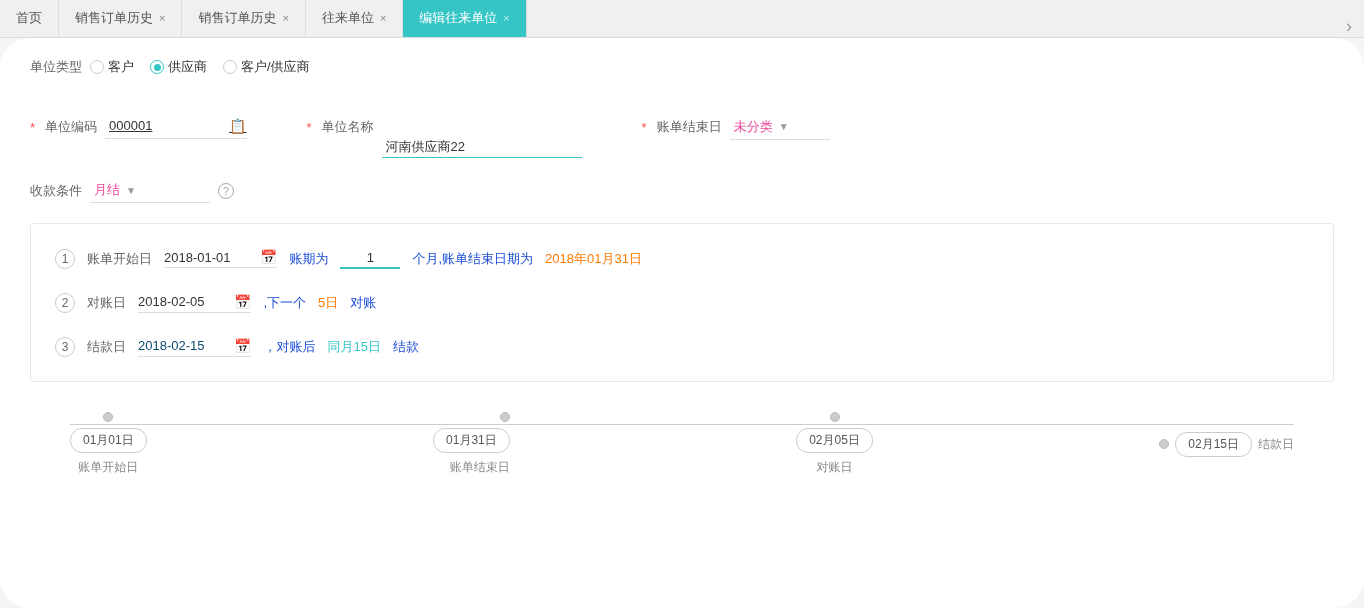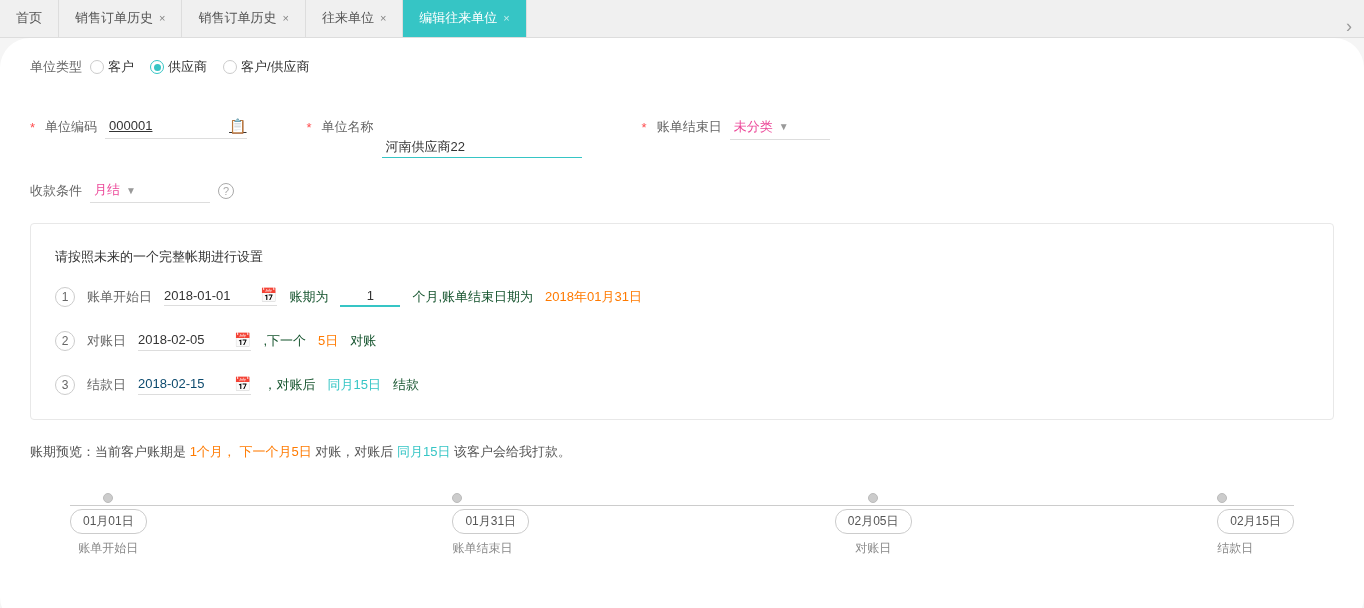--- a/index.html
+++ b/index.html
@@ -215,21 +215,21 @@
       border-bottom: 2px solid #36c5c5;
       outline: none;
       font-size: 13px;
       color: #333;
       background: transparent;
       width: 60px;
       text-align: center;
       padding: 2px 4px;
     }
 
-    .text-normal { color: #14532d; }
+    .text-normal { color: #1d4ed8; }
     .text-orange { color: #ff7a00; }
     .text-teal { color: #36c5c5; }
 
     
     .preview-text {
       font-size: 13px;
       color: #555;
       margin-bottom: 20px;
       line-height: 1.8;
     }
@@ -324,21 +324,20 @@
       <span class="form-label">收款条件</span>
       <div class="select-field" style="min-width:120px; border-bottom:1px solid #ddd;">
         <span class="select-value">月结</span>
         <span class="chevron-icon">▼</span>
       </div>
       <div class="help-icon">?</div>
     </div>
   </div>
 
   <div class="settings-box">
-    <div class="settings-title">请按照未来的一个完整帐期进行设置</div>
 
     <div class="setting-row">
       <div class="setting-num">1</div>
       <span class="setting-label">账单开始日</span>
       <div class="setting-date">
         <input type="text" value="2018-01-01" style="border: none; outline: none; font-size: 13px; color: rgb(51, 51, 51); background: transparent; width: 90px;">
         <span class="calendar-icon">📅</span>
       </div>
       <span class="text-normal">账期为</span>
       <input type="text" class="period-input" value="1" style="">
@@ -364,54 +363,46 @@
       <div class="setting-date">
         <input type="text" value="2018-02-15" style="border: none; outline: none; font-size: 13px; color: #0c4a6e; background: transparent; width: 90px;">
         <span class="calendar-icon">📅</span>
       </div>
       <span class="text-normal">，对账后</span>
       <span class="text-teal">同月15日</span>
       <span class="text-normal">结款</span>
     </div>
   </div>
 
-  <div class="preview-text">
-    <span>账期预览：当前客户账期是</span>
-    <span class="text-orange">1个月，</span>
-    <span class="text-orange">下一个月5日</span>
-    <span>对账，对账后</span>
-    <span class="text-teal">同月15日</span>
-    <span>该客户会给我打款。</span>
-  </div>
 
   <div style="position:relative; padding: 10px 40px 50px; margin-top:10px;">
 
     <div style="position:absolute; top:22px; left:40px; right:40px; height:1px; background:#ccc;"></div>
 
     <div style="display:flex; justify-content:space-between; position:relative; z-index:1;">
 
       <div style="display:flex; flex-direction:column; align-items:center; gap:6px;">
         <div style="width:10px;height:10px;border-radius:50%;background:#ccc;border:1px solid #bbb;"></div>
         <div style="border:1px solid #ccc;border-radius:12px;padding:3px 12px;font-size:12px;color:#555;background:#fff;">01月01日</div>
         <div style="font-size:12px;color:#888;">账单开始日</div>
       </div>
 
-      <div style="display:flex; flex-direction:column; align-items:flex-start; gap:6px;">
+      <div style="display:flex; flex-direction:column; align-items:flex-end; gap:6px;">
         <div style="width:10px;height:10px;border-radius:50%;background:#ccc;border:1px solid #bbb;"></div>
         <div style="border:1px solid #ccc;border-radius:12px;padding:3px 12px;font-size:12px;color:#555;background:#fff;">01月31日</div>
         <div style="font-size:12px;color:#888;">账单结束日</div>
       </div>
 
       <div style="display:flex; flex-direction:column; align-items:center; gap:6px;">
         <div style="width:10px;height:10px;border-radius:50%;background:#ccc;border:1px solid #bbb;"></div>
         <div style="border:1px solid #ccc;border-radius:12px;padding:3px 12px;font-size:12px;color:#555;background:#fff;">02月05日</div>
         <div style="font-size:12px;color:#888;">对账日</div>
       </div>
 
-      <div style="display:flex; flex-direction:column; gap:6px;">
+      <div style="display:flex; flex-direction:row; align-items:center; gap:6px;">
         <div style="width:10px;height:10px;border-radius:50%;background:#ccc;border:1px solid #bbb;"></div>
         <div style="border:1px solid #ccc;border-radius:12px;padding:3px 12px;font-size:12px;color:#555;background:#fff;">02月15日</div>
         <div style="font-size:12px;color:#888;">结款日</div>
       </div>
 
     </div>
   </div>
 
 </div>
 

